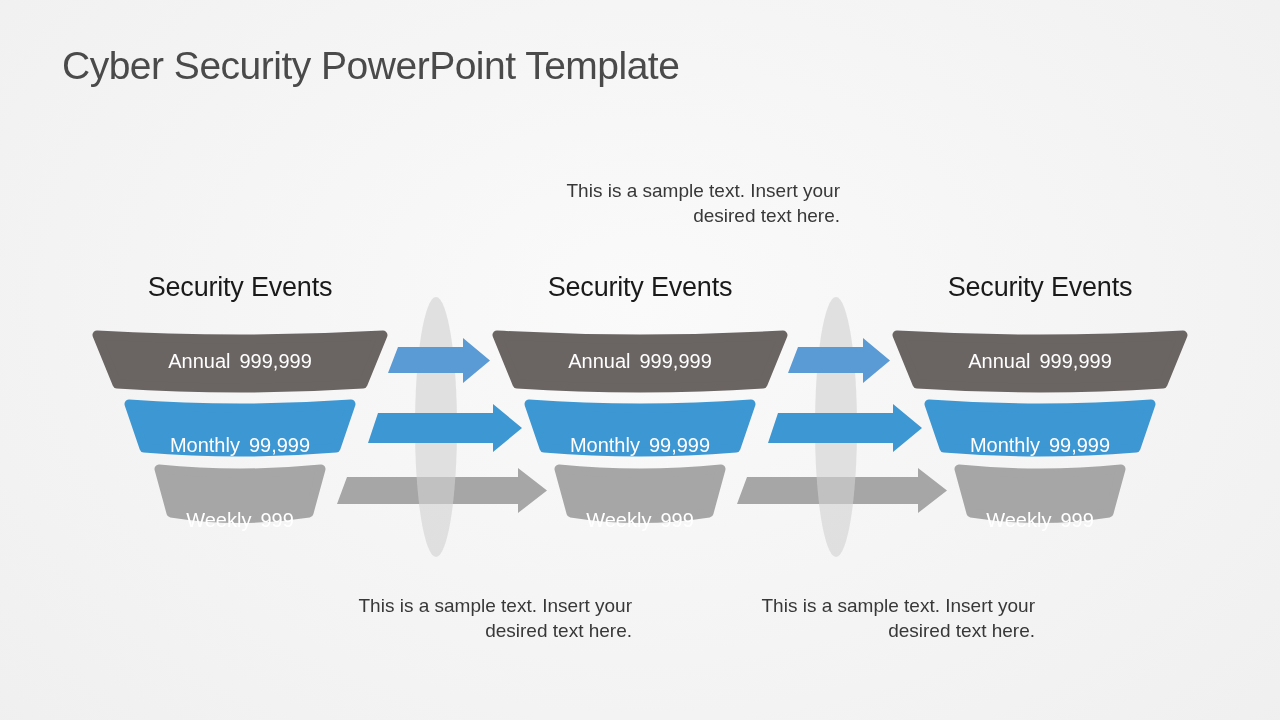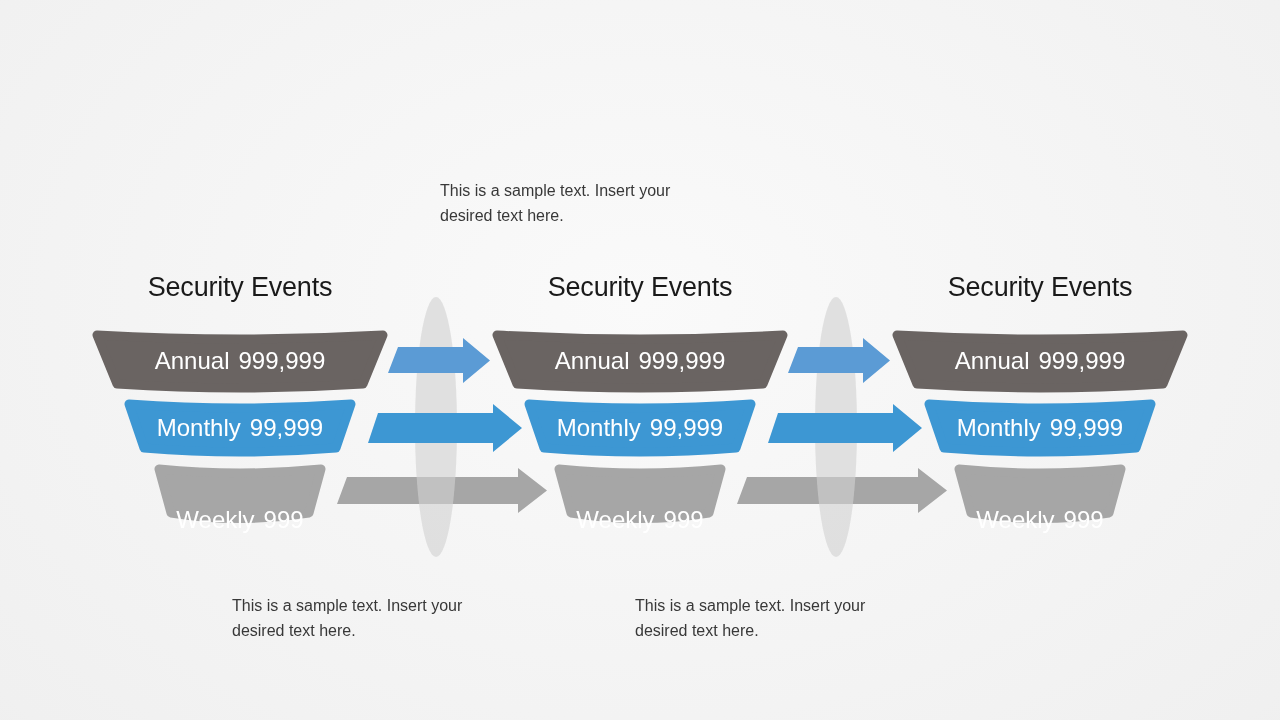--- a/index.html
+++ b/index.html
@@ -15,22 +15,22 @@
                 #f0f0f0 55%,
                 var(--background-edge, #e3e3e3) 100%);
   }
   .title {
     position: absolute; left: 62px; top: 44px;
     font-size: 39px; font-weight: 400; letter-spacing: -0.5px;
     color: var(--title-text, #4a4a4a);
     white-space: nowrap;
   }
   .caption {
-    position: absolute; width: 400px; text-align: left;
-    font-size: 16px; line-height: 25px;
+    position: absolute; width: 400px; text-align: right;
+    font-size: 19px; line-height: 25px;
     color: var(--caption-text, #383838);
   }
   .caption-top    { left: 440px; top: 178px; }
   .caption-bleft  { left: 232px; top: 593px; }
   .caption-bright { left: 635px; top: 593px; }
 
   .funnel { position: absolute; top: 0; width: 296px; height: 600px; }
   .funnel-1 { left: 92px; }
   .funnel-2 { left: 492px; }
   .funnel-3 { left: 892px; }
@@ -41,41 +41,42 @@
     white-space: nowrap;
   }
   .funnel-svg { position: absolute; top: 330px; left: 0; }
   .funnel-svg .l1 { fill: var(--funnel-dark); stroke: var(--funnel-dark); }
   .funnel-svg .l2 { fill: var(--funnel-blue); stroke: var(--funnel-blue); }
   .funnel-svg .l3 { fill: var(--funnel-gray); stroke: var(--funnel-gray); }
   .funnel-svg path { stroke-width: 9; stroke-linejoin: round; }
   .layer-text {
     position: absolute; left: 0; width: 296px; height: 30px;
     line-height: 30px; text-align: center;
-    font-size: 24px; color: var(--layer-text, #ffffff);
+    font-size: 20px; color: var(--layer-text, #ffffff);
     white-space: nowrap;
   }
   .lt1 { top: 346px; }
-  .lt2 { top: 413px; }
+  .lt2 { top: 430px; }
   .lt3 { top: 478px; margin-top: 27px; }
   .layer-text .val { margin-left: 9px; }
 
   .connector { position: absolute; top: 290px; width: 220px; height: 280px; }
   .connector-1 { left: 330px; }
   .connector-2 { left: 730px; }
   .connector .lens  { fill: var(--ellipse, #d2d2d2); fill-opacity: 0.62; }
   .connector .arrow-gray  { fill: var(--arrow-gray); }
   .connector .arrow-light { fill: var(--arrow-light-blue); }
   .connector .arrow-mid   { fill: var(--arrow-blue); }
 </style>
 </head>
 <body>
 
 <div class="slide">
 
+  <h1 class="title">Cyber Security PowerPoint Template</h1>
 
   <div class="caption caption-top">
     <div>This is a sample text. Insert your</div>
     <div>desired text here.</div>
   </div>
 
   <section class="funnel funnel-1">
     <h2 class="funnel-heading">Security Events</h2>
     <svg class="funnel-svg" width="296" height="210" viewBox="0 0 296 210">
       <path class="l1" d="M 5 5 Q 148 13 291 5 L 271 54 Q 148 62 25 54 Z"></path>

